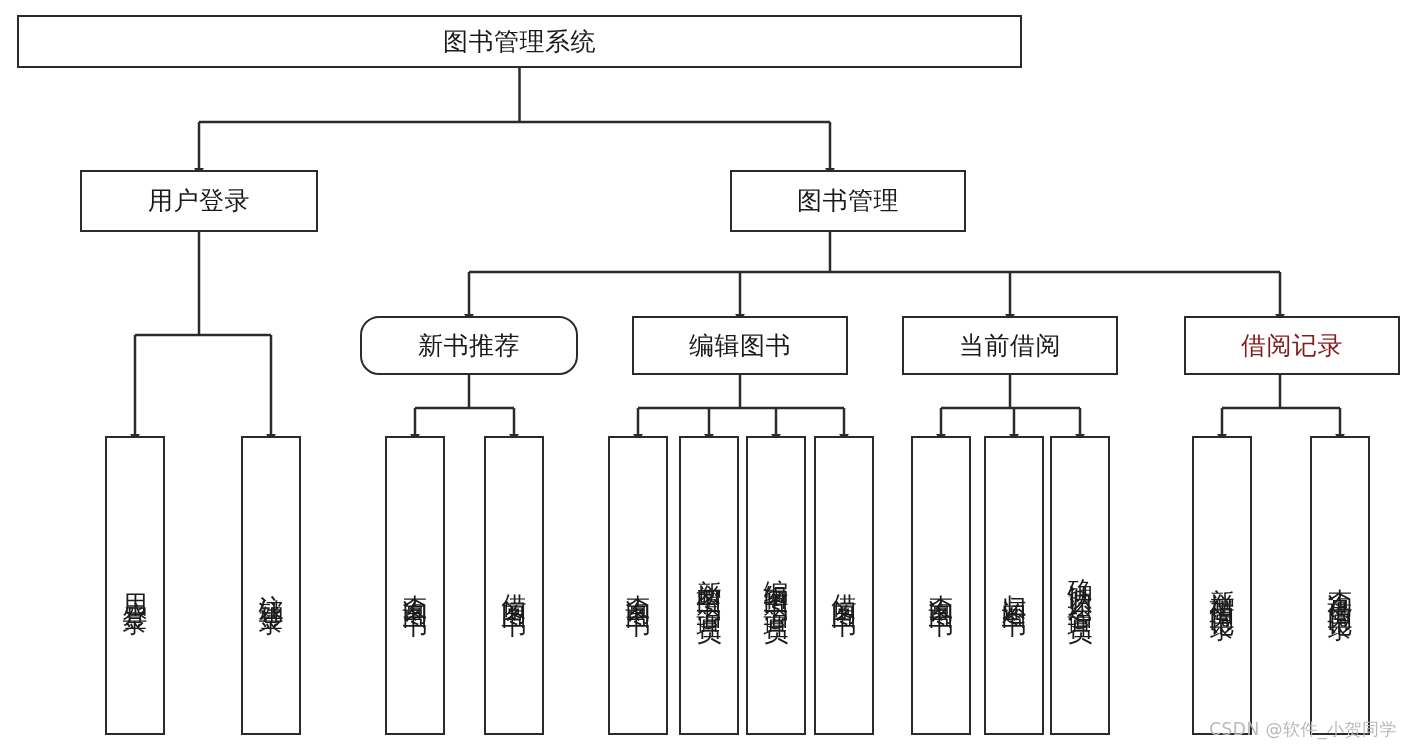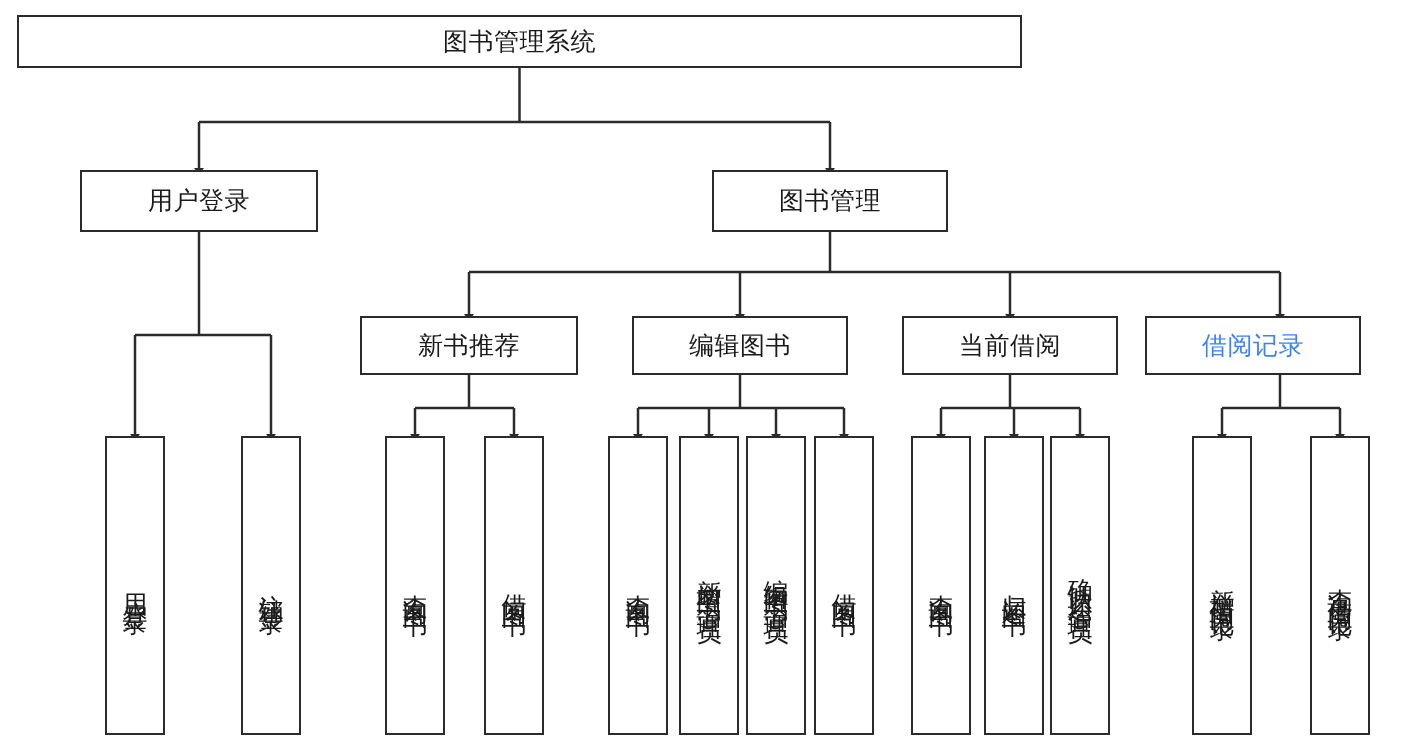--- a/index.html
+++ b/index.html
@@ -116,33 +116,33 @@
       </g>
   </svg>
 
   <div id="node-layer">
       <div class="node horizontal" style="left: 17px; top: 15px; width: 1005px; height: 53px; border-color: rgb(43, 43, 43); background: rgb(255, 255, 255); color: rgb(26, 26, 26);">
         <span class="label">图书管理系统</span>
       </div>
       <div class="node horizontal" style="left: 80px; top: 170px; width: 238px; height: 62px; border-color: rgb(43, 43, 43); background: rgb(255, 255, 255); color: rgb(26, 26, 26);">
         <span class="label">用户登录</span>
       </div>
-      <div class="node horizontal" style="left: 712px; top: 170px; width: 236px; height: 62px; border-color: rgb(43, 43, 43); background: rgb(255, 255, 255); color: rgb(26, 26, 26);">
+      <div class="node horizontal" style="left: 730px; top: 170px; width: 236px; height: 62px; border-color: rgb(43, 43, 43); background: rgb(255, 255, 255); color: rgb(26, 26, 26);">
         <span class="label">图书管理</span>
       </div>
-      <div class="node horizontal" style="left: 360px; top: 316px; width: 218px; height: 59px; border-color: rgb(43, 43, 43); background: rgb(255, 255, 255); color: rgb(26, 26, 26);">
+      <div class="node horizontal" style="left: 360px; top: 316px; width: 218px; height: 59px; border-color: rgb(43, 43, 43); background: rgb(255, 255, 255); color: rgb(26, 26, 26); border-radius: 19px;">
         <span class="label">新书推荐</span>
       </div>
       <div class="node horizontal" style="left: 632px; top: 316px; width: 216px; height: 59px; border-color: rgb(43, 43, 43); background: rgb(255, 255, 255); color: rgb(26, 26, 26);">
         <span class="label">编辑图书</span>
       </div>
       <div class="node horizontal" style="left: 902px; top: 316px; width: 216px; height: 59px; border-color: rgb(43, 43, 43); background: rgb(255, 255, 255); color: rgb(26, 26, 26); justify-content: center;">
         <span class="label">当前借阅</span>
       </div>
-      <div class="node horizontal" style="left: 1145px; top: 316px; width: 216px; height: 59px; border-color: rgb(43, 43, 43); background: rgb(255, 255, 255); color: #3b82f6;">
+      <div class="node horizontal" style="left: 1184px; top: 316px; width: 216px; height: 59px; border-color: rgb(43, 43, 43); background: rgb(255, 255, 255); color: #7f1d1d;">
         <span class="label">借阅记录</span>
       </div>
       <div class="node vertical" style="left: 105px; top: 436px; width: 60px; height: 299px; border-color: rgb(43, 43, 43); background: rgb(255, 255, 255); color: rgb(26, 26, 26);">
         <span class="label">用户登录</span>
       </div>
       <div class="node vertical" style="left: 241px; top: 436px; width: 60px; height: 299px; border-color: rgb(43, 43, 43); background: rgb(255, 255, 255); color: rgb(26, 26, 26);">
         <span class="label">注销登录</span>
       </div>
       <div class="node vertical" style="left: 385px; top: 436px; width: 60px; height: 299px; border-color: rgb(43, 43, 43); background: rgb(255, 255, 255); color: rgb(26, 26, 26);">
         <span class="label">查询图书</span>
@@ -172,13 +172,14 @@
         <span class="label">确认归还（管理员）</span>
       </div>
       <div class="node vertical" style="left: 1192px; top: 436px; width: 60px; height: 299px; border-color: rgb(43, 43, 43); background: rgb(255, 255, 255); color: rgb(26, 26, 26);">
         <span class="label">新增借阅记录</span>
       </div>
       <div class="node vertical" style="left: 1310px; top: 436px; width: 60px; height: 299px; border-color: rgb(43, 43, 43); background: rgb(255, 255, 255); color: rgb(26, 26, 26);">
         <span class="label">查询借阅记录</span>
       </div>
     </div>
 
+  <div id="watermark">CSDN @软件_小贺同学</div>
 </div>
 
 </body></html>

